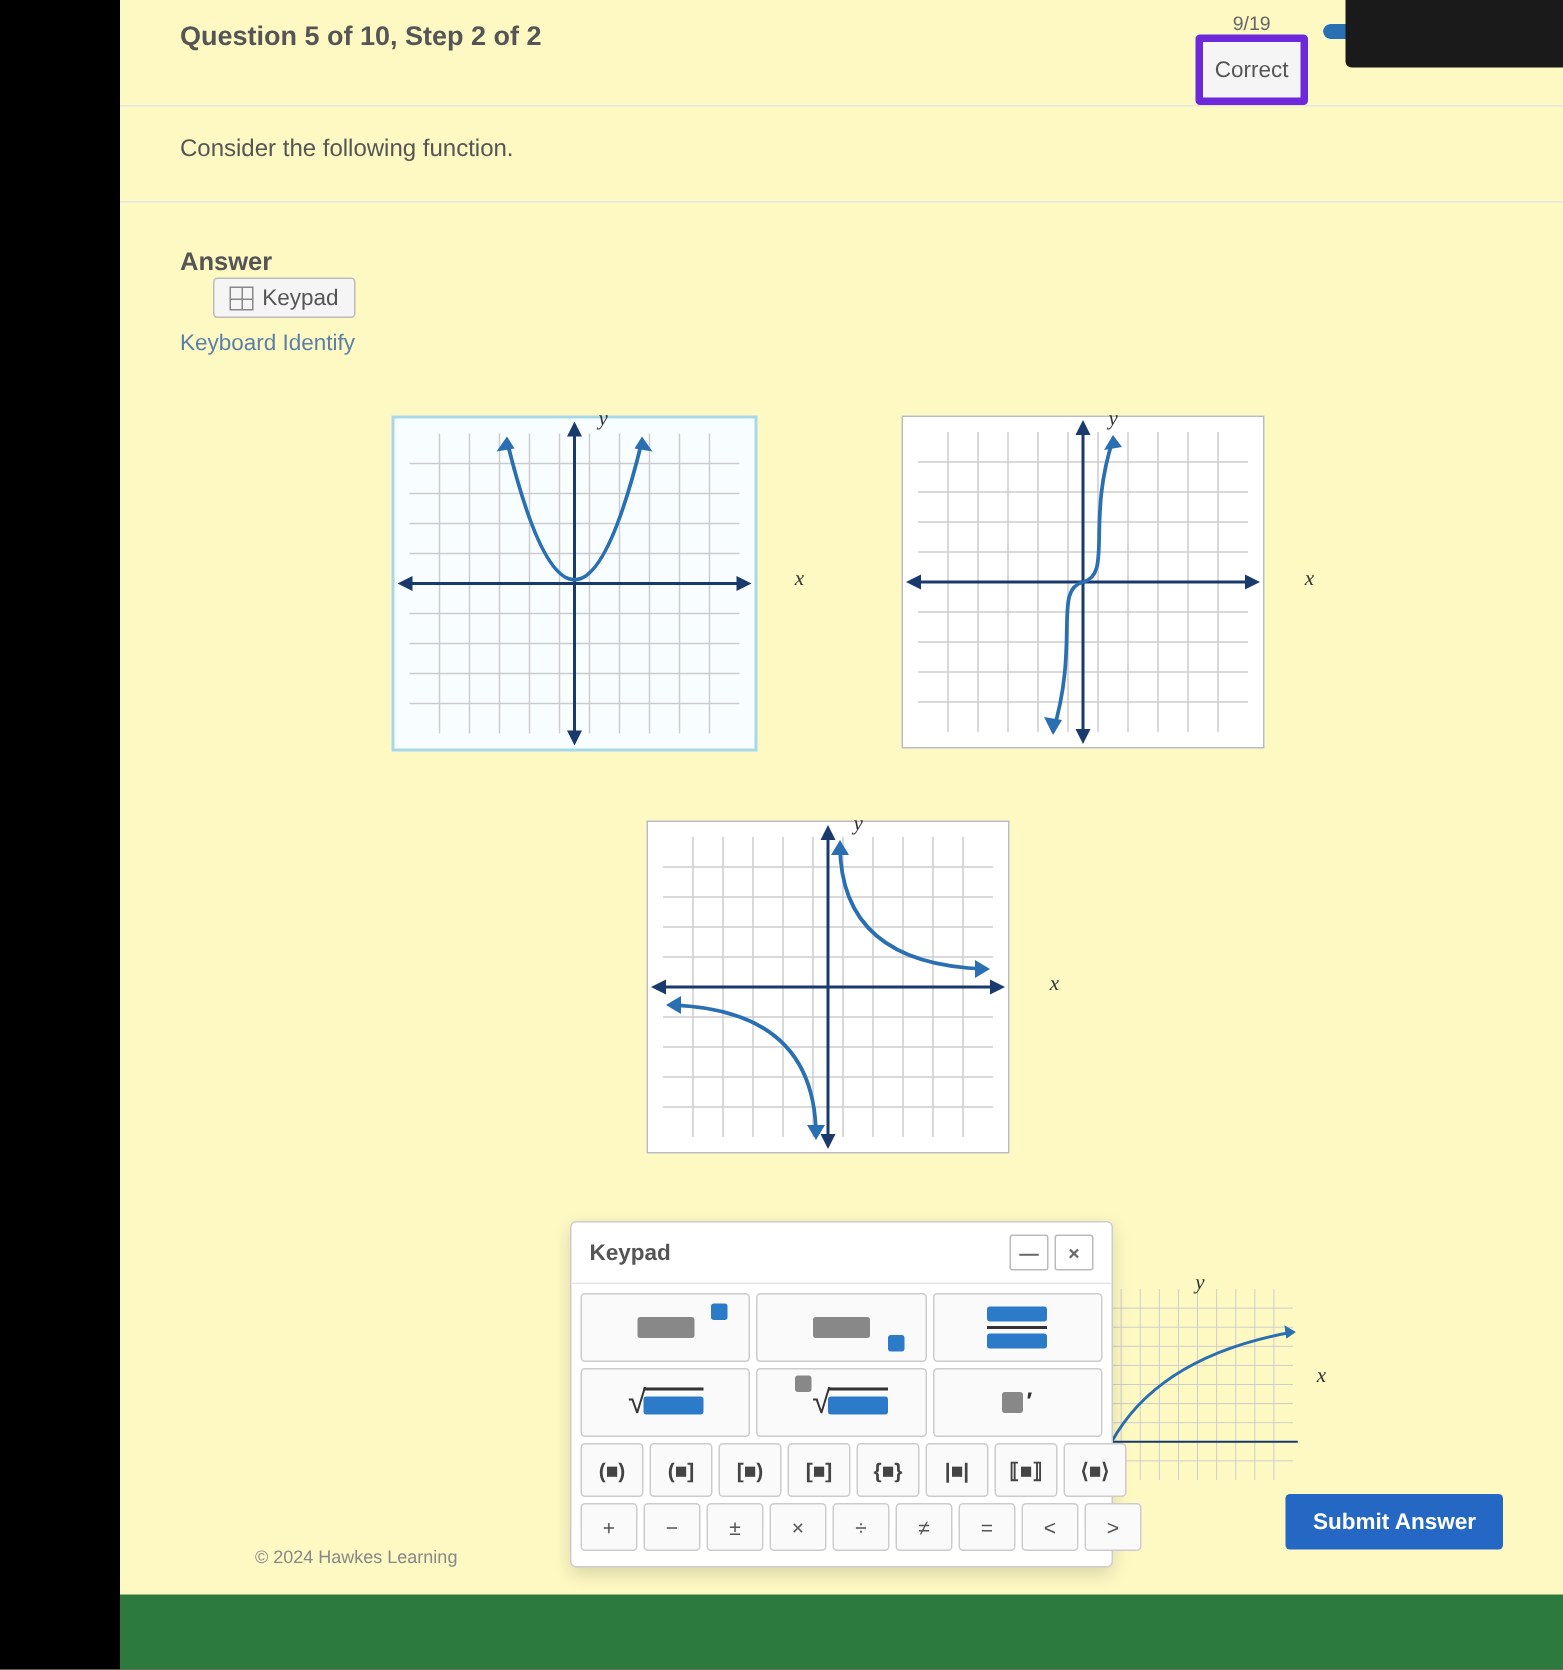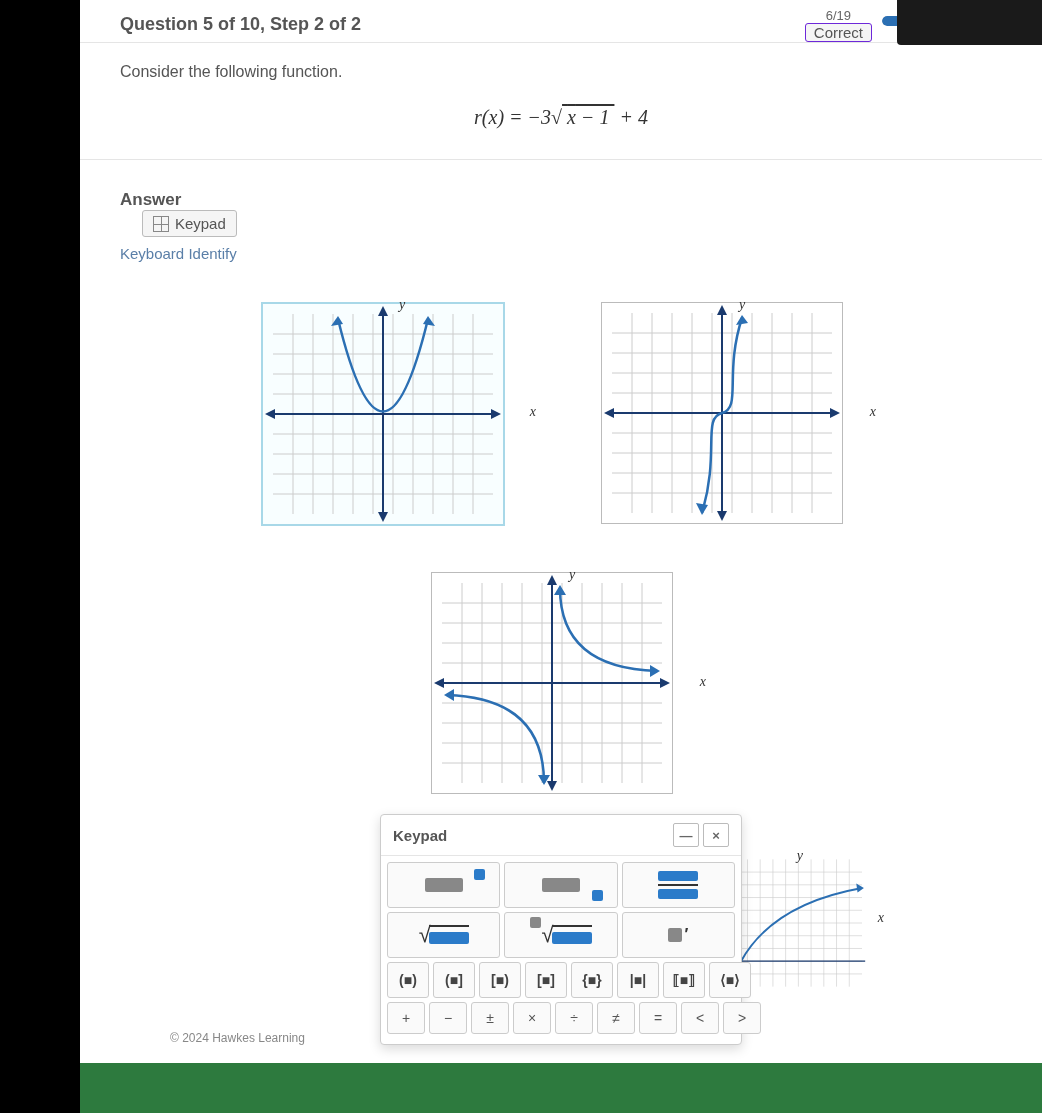--- a/index.html
+++ b/index.html
@@ -1,22 +1,22 @@
 <!DOCTYPE html>
 <html><head>
 <meta charset="utf-8">
 <style>
 body{margin:0;background:#000;font-family:"Helvetica Neue",Arial,sans-serif;color:#333;}
 .screen{width:1042px;height:1113px;margin:0 auto;background:#000;position:relative;overflow:hidden;}
-.page{position:absolute;left:80px;top:0;right:0;bottom:0;background:#ffffff;}
+.page{position:absolute;left:80px;top:0;right:0;bottom:0;background:#fef9c3;}
 .header-row{display:flex;align-items:flex-start;padding:8px 20px 0 40px;border-bottom:1px solid #e5e5e5;}
 .q-title{font-size:18px;font-weight:600;color:#555;flex:1;padding-top:6px;}
 .score-box{text-align:center;margin-right:10px;}
 .score-num{font-size:13px;color:#666;}
-.score-label{font-size:15px;color:#555;border:1px solid #6d28d9;padding:0 8px;border-radius:3px;background:#f5f5f5;}
+.score-label{font-size:15px;color:#555;border:5px solid #6d28d9;padding:10px 8px;border-radius:3px;background:#f5f5f5;}
 .progress{width:140px;}
 .progress-bar{height:10px;background:#ddd;border-radius:5px;overflow:hidden;margin-top:8px;}
 .progress-fill{height:100%;background:#2b6fb3;border-radius:5px;}
 .video-thumb{width:150px;height:50px;background:#1a1a1a;border-radius:4px;position:absolute;top:-5px;right:-5px;}
 .content{padding:20px 40px 10px 40px;}
 .prompt{font-size:16px;color:#555;margin-bottom:25px;}
 .equation{text-align:center;font-family:"Times New Roman",serif;font-style:italic;font-size:20px;margin:20px 0 30px;}
 .step{font-size:16px;color:#444;}
 .step b{color:#222;}
 .divider{border-top:1px solid #e5e5e5;margin:20px -40px;}
@@ -68,35 +68,32 @@
 <body>
 
 <div class="screen">
 <div class="page">
 
 <div class="video-thumb"></div>
 
 <div class="header-row">
   <div class="q-title">Question 5 of 10, Step 2 of 2</div>
   <div class="score-box">
-    <div class="score-num">6/19</div>
+    <div class="score-num">9/19</div>
     <div class="score-label">Correct</div>
   </div>
   <div class="progress">
     <div class="progress-bar">
             <div class="progress-fill" style="width:48%"></div>
           </div>
   </div>
 </div>
 
 <div class="content">
   <div class="prompt">Consider the following function.</div>
-  <div class="equation overrad">
-    <span style="font-style:italic">r</span>(<span style="font-style:italic">x</span>) = −3<span style="white-space:nowrap;">√<span style="text-decoration:overline;">&nbsp;<span style="font-style:italic">x</span> − 1&nbsp;</span></span> + 4
-  </div>
   <div class="divider"></div>
 </div>
 
 <div class="answer-row">
   <div class="answer-label">Answer</div>
   <div class="help-col">
     <div class="keypad-btn">
       <span class="grid-icon"></span>
       <span>Keypad</span>
     </div>
@@ -318,18 +315,21 @@
       <div class="kp-cell">×</div>
       <div class="kp-cell">÷</div>
       <div class="kp-cell">≠</div>
       <div class="kp-cell">=</div>
       <div class="kp-cell">&lt;</div>
       <div class="kp-cell">&gt;</div>
     </div>
   </div>
 </div>
 
+<div class="submit-row">
+  <button class="submit-btn">Submit Answer</button>
+</div>
 
 <div class="copyright">© 2024 Hawkes Learning</div>
 <div class="footer"></div>
 
 </div>
 </div>
 
 </body></html>

